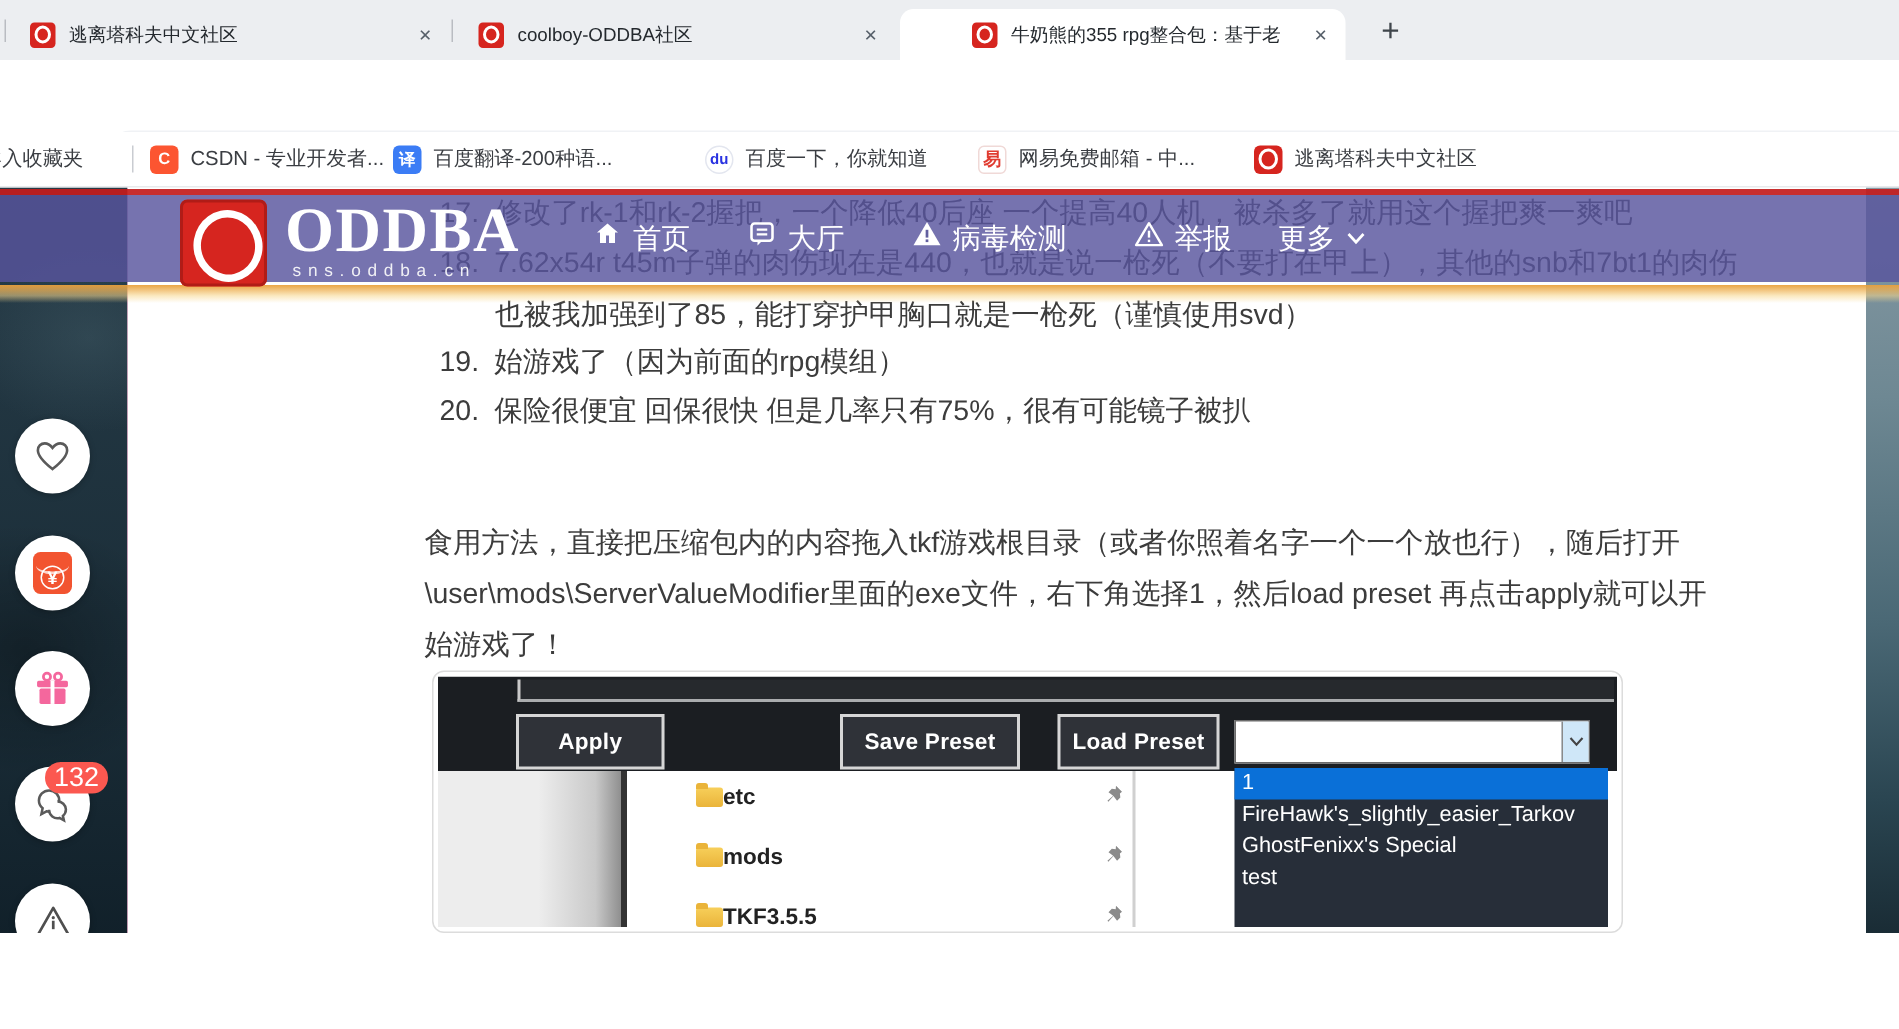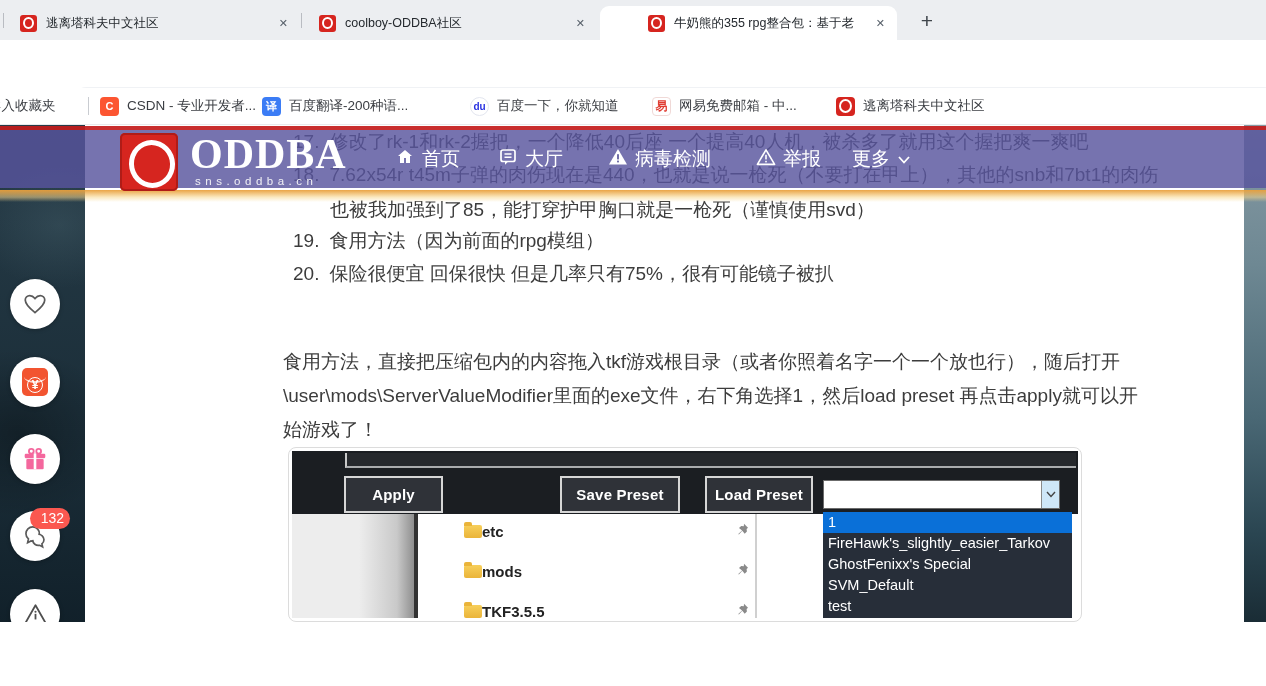--- a/index.html
+++ b/index.html
@@ -123,21 +123,21 @@
        display:flex;align-items:center;justify-content:center;z-index:40;
        box-shadow:0 1px 4px rgba(0,0,0,0.25);}
   .f-heart{top:279px;}.f-packet{top:357px;}.f-gift{top:434px;}.f-chat{top:511px;}.f-warn{top:589px;}
   .packet{width:26px;height:28px;background:#f25430;border-radius:5px;position:relative;
        display:flex;align-items:center;justify-content:center;}
   .packet::before{content:"";position:absolute;left:2px;top:3px;width:22px;height:10px;
        border-bottom:2px solid rgba(255,255,255,0.75);border-radius:0 0 50% 50%;}
   .packet .yen{color:#fff;font-size:12px;font-weight:bold;border:1.5px solid #fff;border-radius:50%;
        width:14px;height:14px;line-height:14px;text-align:center;margin-top:6px;}
   .badge{position:absolute;left:30px;top:508px;min-width:40px;height:21px;border-radius:11px;
-       background:#fb5850;color:#fff;font-size:14px;line-height:21px;text-align:right;
+       background:#fb5850;color:#fff;font-size:18px;line-height:21px;text-align:left;
        z-index:41;box-sizing:border-box;padding:0 6px;}
   .fab-part{position:absolute;left:12px;top:652px;width:46px;height:46px;border-radius:50%;z-index:40;
        background:
          radial-gradient(9px 7px at 62% 24%, #5db3e8 60%, transparent 62%),
          radial-gradient(16px 14px at 66% 62%, #2a2e33 60%, transparent 62%),
          #c6242c;
        box-shadow:inset 0 0 0 3px #8c1a1f;}
 </style>
 </head>
 <body>
@@ -220,21 +220,21 @@
   <div class="txt" style="left:293px;top:129px;">
     <span class="num">17.</span><span>修改了rk-1和rk-2握把，一个降低40后座 一个提高40人机，被杀多了就用这个握把爽一爽吧</span>
   </div>
   <div class="txt" style="left:293px;top:162px;">
     <span class="num">18.</span><span>7.62x54r t45m子弹的肉伤现在是440，也就是说一枪死（不要打在甲上），其他的snb和7bt1的肉伤</span>
   </div>
   <div class="txt" style="left:330px;top:197px;">
     <span>也被我加强到了85，能打穿护甲胸口就是一枪死（谨慎使用svd）</span>
   </div>
   <div class="txt" style="left:293px;top:228px;">
-    <span class="num">19.</span><span>食用方法（因为前面的rpg模组）</span>
+    <span class="num">19.</span><span>始游戏了（因为前面的rpg模组）</span>
   </div>
   <div class="txt" style="left:293px;top:261px;">
     <span class="num">20.</span><span>保险很便宜 回保很快 但是几率只有75%，很有可能镜子被扒</span>
   </div>
   <div class="txt" style="left:283px;top:349px;">
     <span>食用方法，直接把压缩包内的内容拖入tkf游戏根目录（或者你照着名字一个一个放也行），随后打开</span>
   </div>
   <div class="txt" style="left:283px;top:383px;">
     <span>\user\mods\ServerValueModifier里面的exe文件，右下角选择1，然后load preset  再点击apply就可以开</span>
   </div>
@@ -343,21 +343,20 @@
       <svg width="13" height="14" viewBox="0 0 13 14">
           <path d="M8 0.8 l4 4 -1.4 1.2 .3 2.6 -2.2 2.2 -2.4-3.1 -3.4 3.8 -.6-.6 3.8-3.4 -3.1-2.4 2.2-2.2 2.6 .3 Z" fill="#8a8a8a"></path>
         </svg>
     </span>
     <div class="s-vline"></div>
 
     <div class="s-dd">
       <div class="dd-row dd-sel">1</div>
       <div class="dd-row">FireHawk's_slightly_easier_Tarkov</div>
       <div class="dd-row">GhostFenixx's Special</div>
-      <div class="dd-row">SVM_Default</div>
       <div class="dd-row">test</div>
     </div>
   </div>
 
   <div class="fab f-heart">
     <svg width="26" height="26" viewBox="0 0 24 24">
       <path d="M12 20 C5.4 14.8 3 11.2 3 8.4 C3 6 4.9 4.2 7.2 4.2 C9 4.2 10.6 5.2 12 7 C13.4 5.2 15 4.2 16.8 4.2 C19.1 4.2 21 6 21 8.4 C21 11.2 18.6 14.8 12 20 Z" fill="none" stroke="#5a5a5a" stroke-width="1.6"></path>
     </svg>
   </div>
   <div class="fab f-packet">

